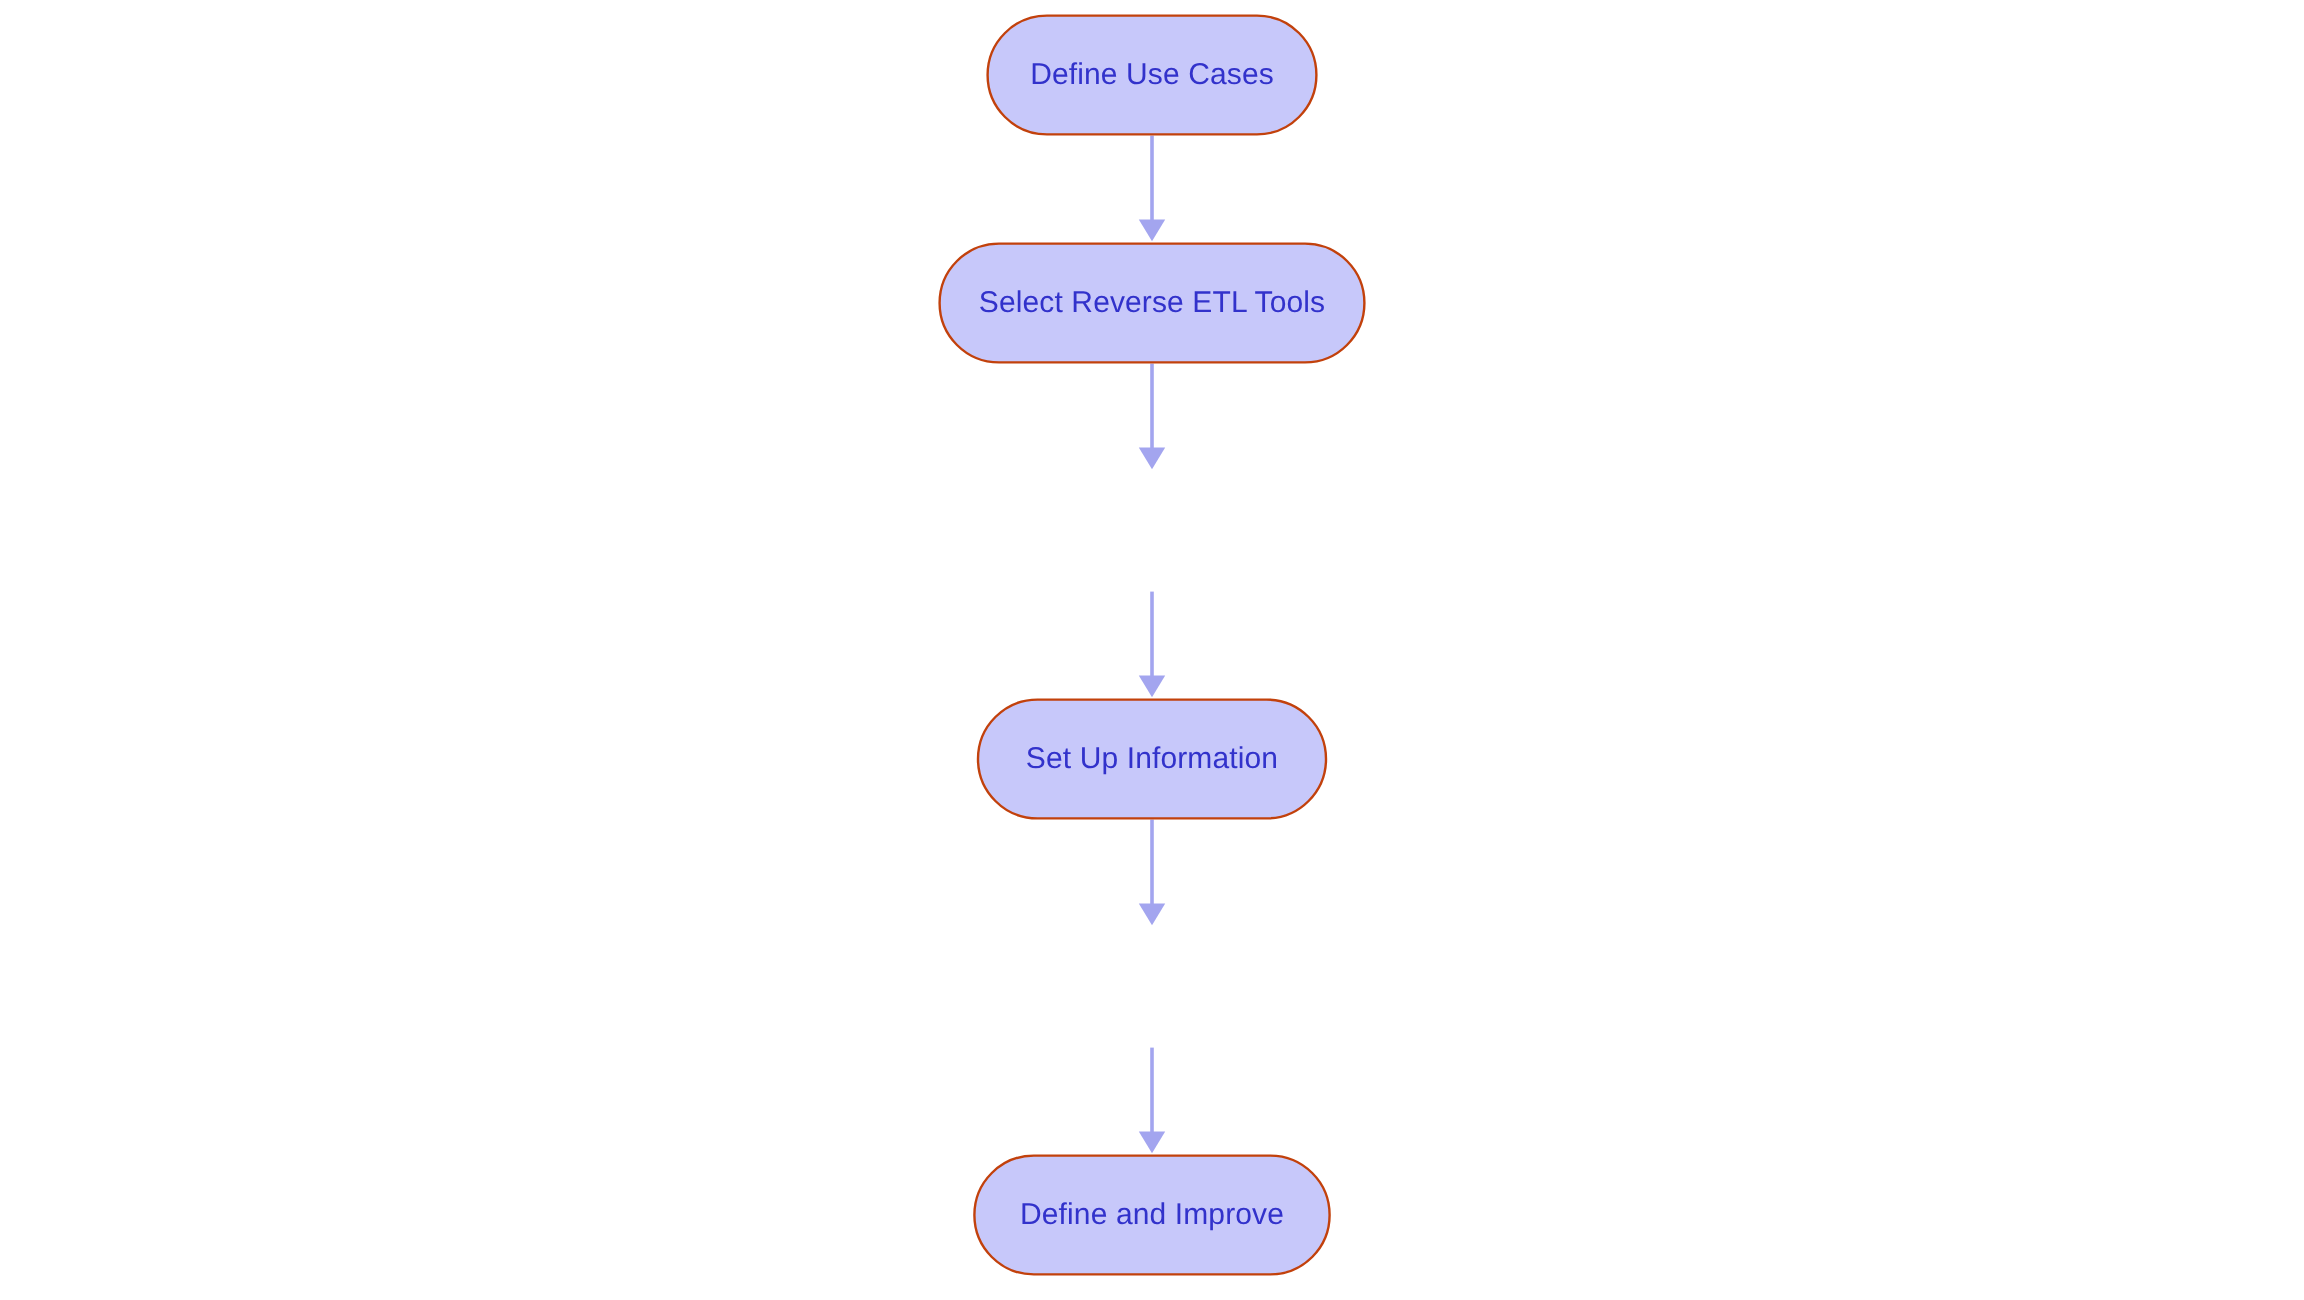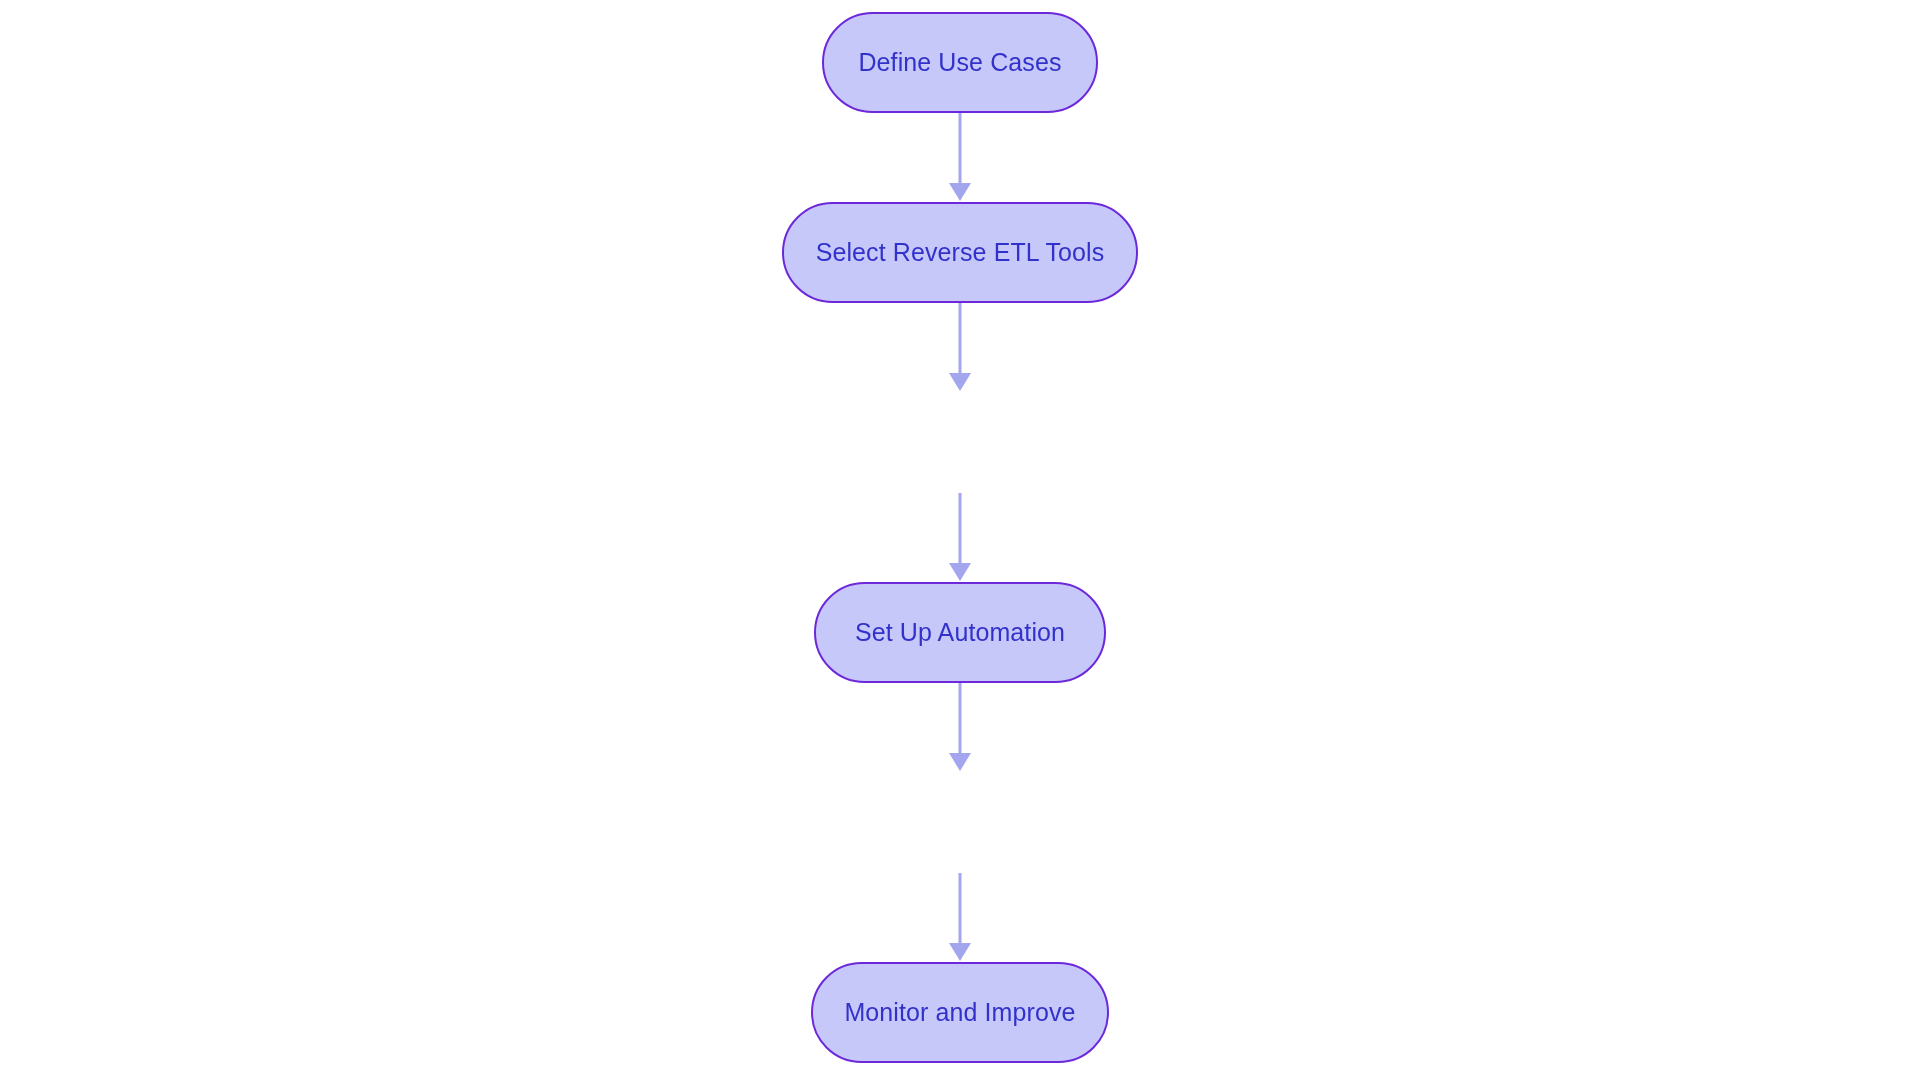--- a/index.html
+++ b/index.html
@@ -17,21 +17,21 @@
     position: relative;
     width: 1920px;
     height: 1083px;
     background: #ffffff;
   }
   .flow-node {
     position: absolute;
     box-sizing: border-box;
     height: 101px;
     background: #c7c8fa;
-    border: 2px solid #6d28d9;
+    border: 2px solid #c2410c;
     border-radius: 52px;
     display: flex;
     align-items: center;
     justify-content: center;
     transform: translateX(-50%);
   }
   .flow-node-label {
     color: #3232cb;
     font-family: "Liberation Sans", sans-serif;
     font-size: 25px;
@@ -79,21 +79,21 @@
   <div class="flow-node" style="left:960px; top:12px; width:276px;">
     <span class="flow-node-label">Define Use Cases</span>
   </div>
 
   <div class="flow-node" style="left:960px; top:202px; width:356px;">
     <span class="flow-node-label">Select Reverse ETL Tools</span>
   </div>
 
 
   <div class="flow-node" style="left:960px; top:582px; width:292px;">
-    <span class="flow-node-label">Set Up Automation</span>
+    <span class="flow-node-label">Set Up Information</span>
   </div>
 
 
   <div class="flow-node" style="left:960px; top:962px; width:298px;">
-    <span class="flow-node-label">Monitor and Improve</span>
+    <span class="flow-node-label">Define and Improve</span>
   </div>
 
 </div>
 
 </body></html>

